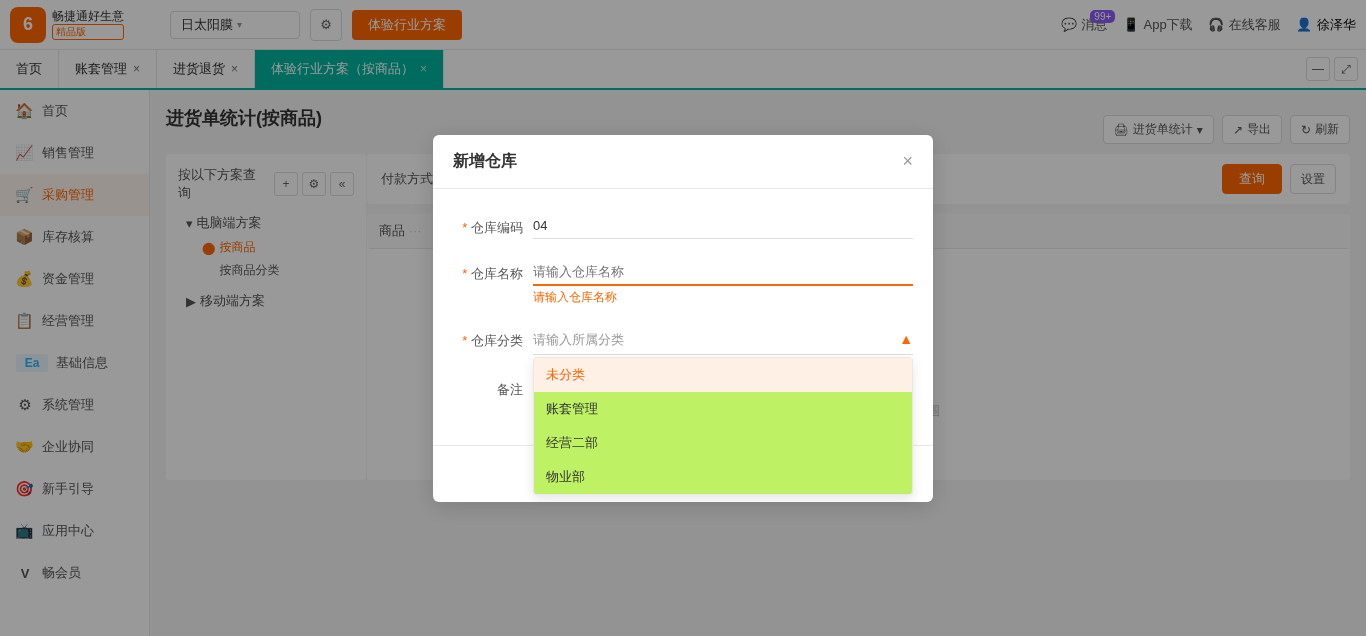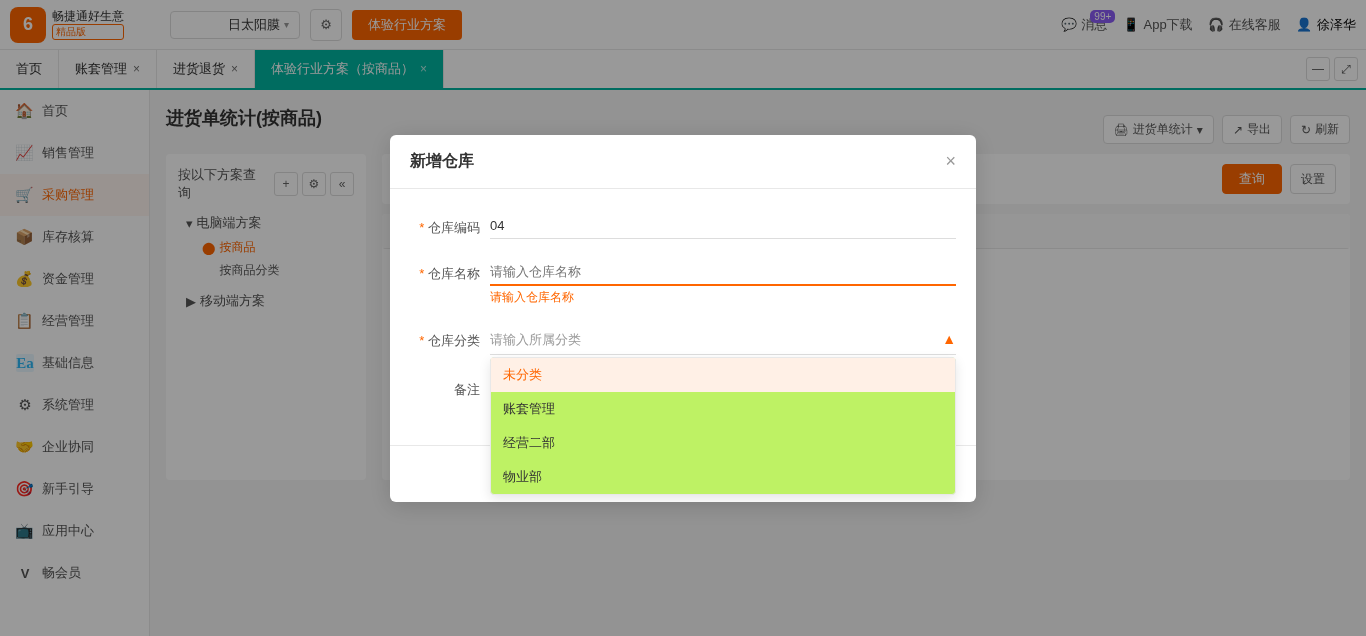--- a/index.html
+++ b/index.html
@@ -27,21 +27,21 @@
       border-radius: 8px;
       display: flex; align-items: center; justify-content: center;
       color: #fff; font-weight: bold; font-size: 18px;
     }
     .logo-text { font-size: 12px; color: #333; line-height: 1.3; }
     .logo-badge { font-size: 10px; color: #f60; border: 1px solid #f60; border-radius: 3px; padding: 0 3px; }
 
     .store-selector {
       display: flex; align-items: center; gap: 4px;
       border: 1px solid #ddd; border-radius: 4px;
-      padding: 4px 10px; cursor: pointer; color: #333; min-width: 130px; justify-content: flex-end;
+      padding: 4px 10px; cursor: pointer; color: #333; min-width: 130px;
     }
     .store-selector .arrow { color: #999; font-size: 10px; }
 
     .settings-icon-btn {
       width: 32px; height: 32px; border: 1px solid #ddd; border-radius: 4px;
       display: flex; align-items: center; justify-content: center; cursor: pointer; color: #666;
     }
 
     .trial-btn {
       background: #f60; color: #fff; border: none; border-radius: 4px;
@@ -130,21 +130,21 @@
     .data-table { width: 100%; border-collapse: collapse; background: #fff; border-radius: 4px; overflow: hidden; }
     .data-table th { background: #fafafa; border-bottom: 1px solid #e8e8e8; padding: 8px 12px; text-align: left; font-size: 13px; color: #555; font-weight: normal; }
 
     
     .overlay {
       position: fixed; top: 0; left: 0; width: 100%; height: 100%;
       background: rgba(0,0,0,0.4); z-index: 100;
       display: flex; align-items: center; justify-content: center;
     }
     .modal {
-      background: #fff; border-radius: 6px; width: 586px;
+      background: #fff; border-radius: 6px; width: 500px;
       box-shadow: 0 4px 24px rgba(0,0,0,0.15);
       overflow: visible;
       position: relative;
     }
     .modal-header {
       display: flex; align-items: center; justify-content: space-between;
       padding: 16px 20px; border-bottom: 1px solid #e8e8e8;
     }
     .modal-title { font-size: 16px; font-weight: bold; color: #333; }
     .modal-close { cursor: pointer; color: #999; font-size: 18px; background: none; border: none; }
@@ -274,21 +274,21 @@
     </div>
     <div class="sidebar-item">
       <span class="sidebar-icon">💰</span>
       <span>资金管理</span>
     </div>
     <div class="sidebar-item">
       <span class="sidebar-icon">📋</span>
       <span>经营管理</span>
     </div>
     <div class="sidebar-item">
-      <span class="sidebar-icon" style="font-size:15px;font-weight:bold;color:#2db7f5;background:#e8f7ff;border-radius:2px;padding:1px 2px;font-family:Liberation Serif, serif;">Ea</span>
+      <span class="sidebar-icon" style="font-size:12px;font-weight:bold;color:#2db7f5;background:#e8f7ff;border-radius:2px;padding:1px 16px;">Ea</span>
       <span>基础信息</span>
     </div>
     <div class="sidebar-item">
       <span class="sidebar-icon">⚙</span>
       <span>系统管理</span>
     </div>
     <div class="sidebar-item">
       <span class="sidebar-icon">🤝</span>
       <span>企业协同</span>
     </div>
@@ -320,21 +320,21 @@
           <span>↗</span>
           <span>导出</span>
         </div>
         <div class="toolbar-btn">
           <span>↻</span>
           <span>刷新</span>
         </div>
       </div>
     </div>
 
-    <div style="display:flex; gap:16px;">
+    <div style="display:flex; gap:1px;">
 
       <div style="width:200px; background:#fff; border-radius:4px; padding:12px; flex-shrink:0;">
         <div class="query-header">
           <span class="query-header-title">按以下方案查询</span>
           <div class="query-header-actions">
             <button class="icon-btn">+</button>
             <button class="icon-btn">⚙</button>
             <button class="icon-btn">«</button>
           </div>
         </div>

